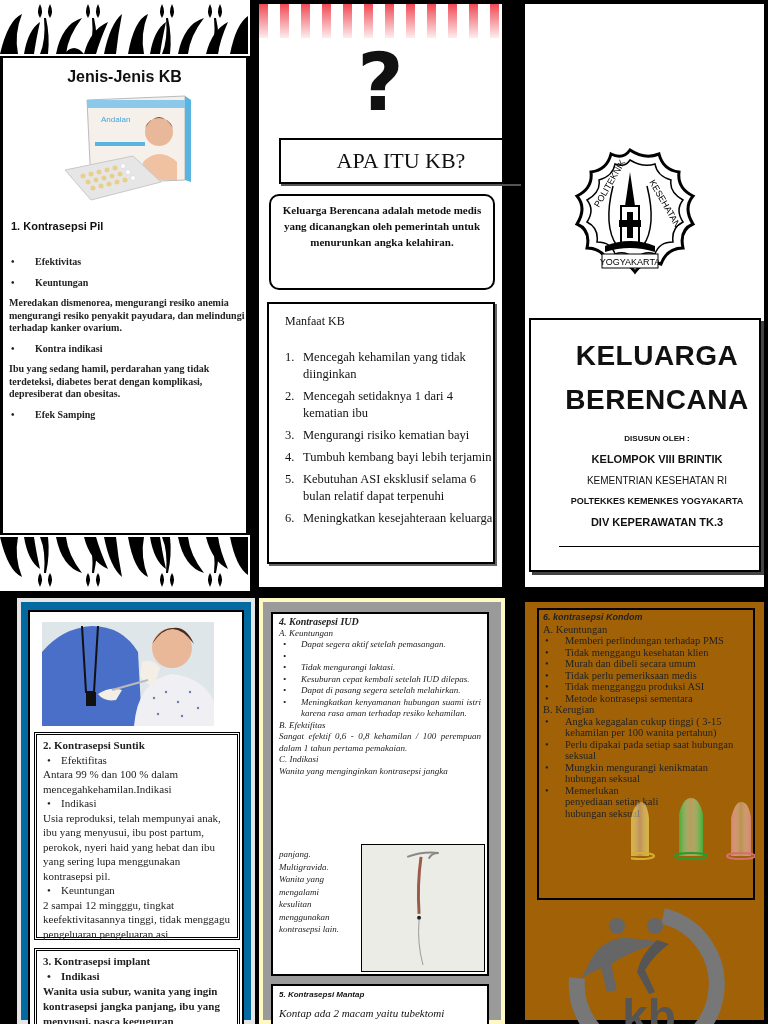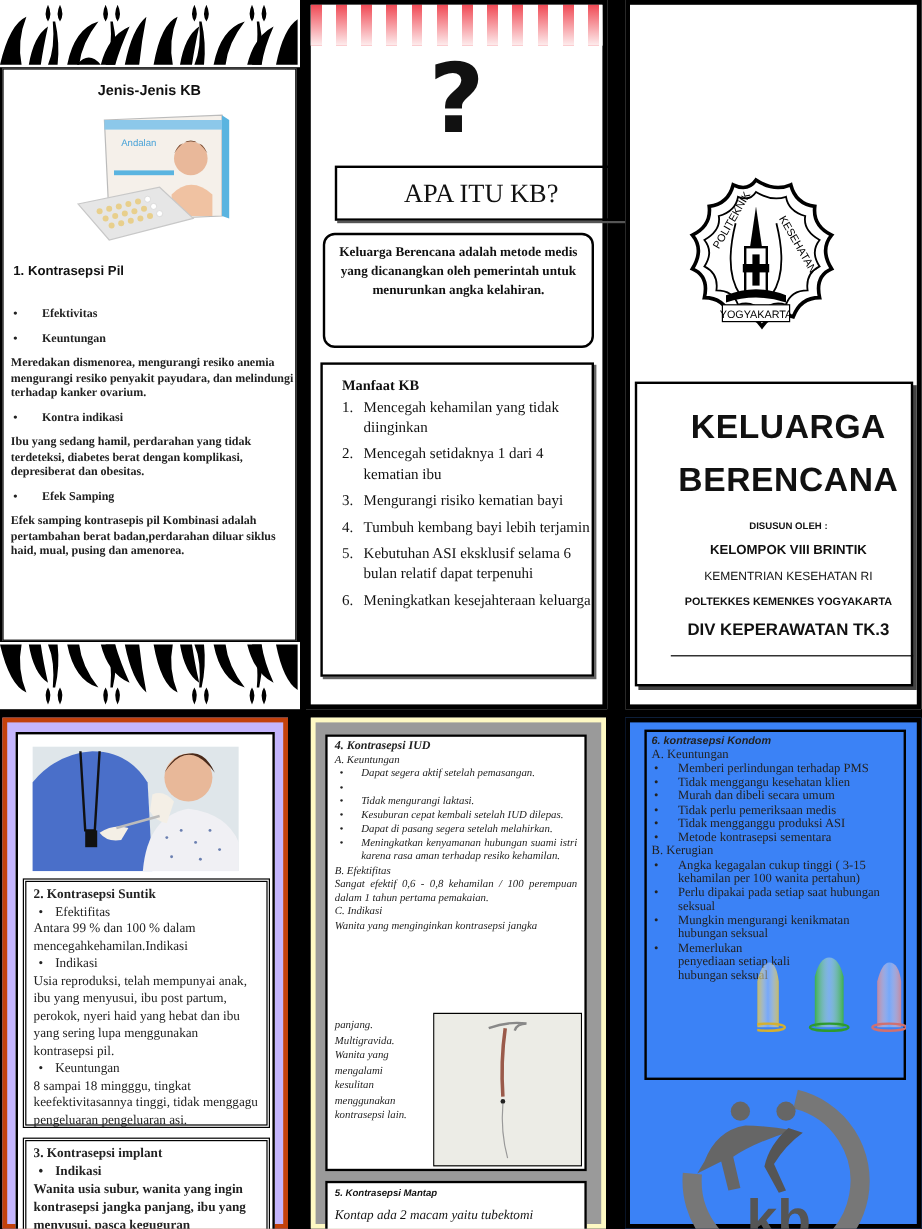--- a/index.html
+++ b/index.html
@@ -6,79 +6,79 @@
   html, body { width: 768px; height: 1024px; background: #000; overflow: hidden; }
   body { position: relative; font-family: "Liberation Serif", serif; color: #111; }
   .abs { position: absolute; }
 
   
   .ornament { position: absolute; left: 0; width: 250px; height: 56px; background: #fff; overflow: hidden; }
   .ornament svg { display: block; }
 
   
   .p1-box { left: 2px; top: 57px; width: 245px; height: 477px; background: #fff; border: 1px solid #000; }
-  .p1-title { position: absolute; top: 10px; left: 0; width: 100%; text-align: center; font-family: "Liberation Sans", sans-serif; font-weight: bold; font-size: 12px; }
+  .p1-title { position: absolute; top: 10px; left: 0; width: 100%; text-align: center; font-family: "Liberation Sans", sans-serif; font-weight: bold; font-size: 16px; }
   .pill-img { position: absolute; left: 58px; top: 34px; width: 132px; height: 112px; }
   .p1-h { position: absolute; left: 8px; top: 162px; font-family: "Liberation Sans", sans-serif; font-weight: bold; font-size: 11px; }
   .p1-body { position: absolute; left: 6px; top: 194px; width: 236px; font-size: 10px; line-height: 12.5px; font-weight: bold; color: #222; }
   .p1-body .bul { display: flex; margin: 4px 0 8px 0; }
   .p1-body .bul .dot { width: 26px; text-align: left; padding-left: 2px; }
   .p1-body p { margin-bottom: 8px; }
 
   
   .p2-frame { left: 255px; top: 0; width: 251px; height: 591px; background: #fff; border: 4px solid #000; }
   .stripes { position: absolute; left: 0; top: 0; width: 100%; height: 34px;
     background: repeating-linear-gradient(90deg, #f04a55 0 9px, #fff 9px 21px); }
   .stripes::after { content: ""; position: absolute; inset: 0; background: linear-gradient(180deg, rgba(255,255,255,0) 0%, rgba(255,255,255,0.9) 100%); }
   .qmark { position: absolute; left: 0; top: 34px; width: 100%; text-align: center; font-family: "DejaVu Sans", sans-serif; font-weight: bold; font-size: 80px; line-height: 90px; }
   .apa-box { position: absolute; left: 20px; top: 134px; width: 244px; height: 46px; border: 2px solid #000; box-shadow: 2px 2px 0 #555; text-align: center; font-size: 22px; line-height: 42px; }
   .def-box { position: absolute; left: 10px; top: 190px; width: 226px; height: 96px; border: 2px solid #000; border-radius: 10px; text-align: center; font-size: 11px; line-height: 16px; font-weight: bold; padding-top: 6px; }
   .manfaat-box { position: absolute; left: 8px; top: 298px; width: 228px; height: 262px; border: 2px solid #000; box-shadow: 2px 2px 0 #666; padding: 10px 0 0 16px; }
-  .manfaat-title { font-weight: bold; font-size: 12px; margin-bottom: 2px; }
+  .manfaat-title { font-weight: normal; font-size: 12px; margin-bottom: 20px; }
   .manfaat-list { list-style: none; font-size: 12.5px; line-height: 17px; }
   .manfaat-list li { display: flex; margin-bottom: 5px; }
   .manfaat-list .n { width: 18px; flex: none; }
 
   
   .p3-frame { left: 521px; top: 0; width: 247px; height: 591px; background: #fff; border: 4px solid #000; }
   .kemenkes { position: absolute; left: 12px; top: 12px; width: 225px; height: 115px; }
   .kemenkes-text { position: absolute; left: 104px; top: 42px; font-family: "Liberation Sans", sans-serif; font-weight: bold; font-size: 13px; line-height: 14px; }
   .poltek { position: absolute; left: 30px; top: 142px; width: 150px; height: 150px; }
   .cover-box { position: absolute; left: 4px; top: 314px; width: 232px; height: 254px; border: 2px solid #000; box-shadow: 3px 3px 0 #444; text-align: center; font-family: "Liberation Sans", sans-serif; padding-left: 24px; }
   .cover-title { font-weight: bold; font-size: 28px; line-height: 44px; margin-top: 14px; letter-spacing: 0.5px; }
   .cover-by { font-weight: bold; font-size: 8px; margin-top: 12px; }
   .cover-group { font-weight: bold; font-size: 11px; margin-top: 10px; }
   .cover-kem { font-weight: normal; font-size: 10px; margin-top: 10px; }
   .cover-pol { font-weight: bold; font-size: 9px; margin-top: 10px; }
-  .cover-div { font-weight: bold; font-size: 14px; margin-top: 10px; }
+  .cover-div { font-weight: bold; font-size: 11px; margin-top: 10px; }
   .cover-rule { position: absolute; left: 28px; right: -2px; top: 226px; border-top: 1.5px solid #000; }
 
   
-  .b1-frame { left: 2px; top: 598px; width: 238px; height: 426px; background: #c4b5fd; border: 4px solid #c2410c; }
+  .b1-frame { left: 17px; top: 598px; width: 238px; height: 426px; background: #0369a1; border: 4px solid #e5e5e5; }
   .b1-inner { position: absolute; left: 7px; top: 8px; width: 216px; height: 420px; background: #fff; border: 2px solid #000; }
   .inject-img { position: absolute; left: 12px; top: 10px; width: 172px; height: 104px; }
   .suntik-box { position: absolute; left: 4px; top: 120px; width: 206px; height: 208px; border: 3px double #000; padding: 3px 6px; font-size: 11px; line-height: 14.5px; color: #222; }
   .suntik-box .h { font-weight: bold; font-size: 11px; }
   .bul2 { display: flex; }
   .bul2 .dot { width: 18px; padding-left: 4px; }
   .implant-box { position: absolute; left: 4px; top: 336px; width: 206px; height: 90px; border: 3px double #000; padding: 3px 6px; font-size: 11px; line-height: 15px; font-weight: bold; color: #222; }
 
   .b2-frame { left: 259px; top: 598px; width: 246px; height: 426px; background: #9a9a9a; border: 4px solid #fef9c3; font-style: italic; }
   .iud-box { position: absolute; left: 8px; top: 10px; width: 218px; height: 364px; background: #fff; border: 2px solid #000; padding: 2px 6px; font-size: 9px; line-height: 11.5px; color: #222; }
   .iud-box .h { font-weight: bold; font-size: 10px; }
   .iud-list { list-style: none; }
   .iud-list li { display: flex; text-align: justify; }
   .iud-list .dot { width: 22px; flex: none; padding-left: 4px; }
   .iud-left { position: absolute; left: 6px; top: 234px; width: 74px; font-size: 9px; line-height: 12.5px; }
   .iud-img { position: absolute; left: 88px; top: 230px; width: 124px; height: 128px; background: #ecece6; border: 1px solid #000; }
   .mantap-box { position: absolute; left: 8px; top: 382px; width: 218px; height: 60px; background: #fff; border: 2px solid #000; padding: 4px 6px; }
   .mantap-h { font-family: "Liberation Sans", sans-serif; font-weight: bold; font-size: 8px; }
   .mantap-t { font-size: 11px; margin-top: 8px; }
 
-  .b3-frame { left: 521px; top: 598px; width: 247px; height: 426px; background: #3b82f6; border: 4px solid #000; }
+  .b3-frame { left: 521px; top: 598px; width: 247px; height: 426px; background: #a16207; border: 4px solid #000; }
   .kondom-box { position: absolute; left: 12px; top: 6px; width: 218px; height: 292px; border: 2px solid #000; padding: 2px 4px; font-size: 10.5px; line-height: 11.5px; color: #222; }
   .kondom-box .h { font-family: "Liberation Sans", sans-serif; font-weight: bold; font-style: italic; font-size: 9px; }
   .kd-list { list-style: none; }
   .kd-list li { display: flex; }
   .kd-list .dot { width: 22px; flex: none; padding-left: 2px; }
   .kd-last { width: 100px; }
   .condoms { position: absolute; left: 92px; top: 186px; width: 124px; height: 80px; }
   .kb-logo { position: absolute; left: 12px; top: 306px; width: 216px; height: 120px; }
 </style>
 </head>
@@ -158,21 +158,20 @@
     <p>Meredakan dismenorea, mengurangi resiko anemia mengurangi resiko penyakit payudara, dan melindungi terhadap kanker ovarium.</p>
     <div class="bul">
         <span class="dot">•</span>
         <span>Kontra indikasi</span>
       </div>
     <p>Ibu yang sedang hamil, perdarahan yang tidak terdeteksi, diabetes berat dengan komplikasi, depresiberat dan obesitas.</p>
     <div class="bul">
         <span class="dot">•</span>
         <span>Efek Samping</span>
       </div>
-    <p>Efek samping kontrasepis pil Kombinasi adalah pertambahan berat badan,perdarahan diluar siklus haid, mual, pusing dan amenorea.</p>
   </div>
 </div>
 
 <div class="ornament" style="top:535px; transform:scaleY(-1);">
   <svg width="250" height="56" viewBox="0 0 250 56">
     <g fill="#000">
       <path d="M0 54 Q8 20 22 14 Q14 34 18 54Z"></path>
         <path d="M24 54 Q28 30 40 22 Q36 40 34 54Z"></path>
       <path d="M40 4 q4 8 0 14 q-4 -6 0 -14Z M50 4 q4 8 0 14 q-4 -6 0 -14Z"></path>
       <path d="M44 18 Q46 40 40 54 L48 54 Q50 36 46 18Z"></path>
@@ -291,21 +290,21 @@
       <div>Antara 99 % dan 100 % dalam mencegahkehamilan.Indikasi</div>
       <div class="bul2">
           <span class="dot">•</span>
           <span>Indikasi</span>
         </div>
       <div>Usia reproduksi, telah mempunyai anak, ibu yang menyusui, ibu post partum, perokok, nyeri haid yang hebat dan ibu yang sering lupa menggunakan kontrasepsi pil.</div>
       <div class="bul2">
           <span class="dot">•</span>
           <span>Keuntungan</span>
         </div>
-      <div>8 sampai 18 mingggu, tingkat keefektivitasannya tinggi, tidak menggagu pengeluaran pengeluaran asi.</div>
+      <div>2 sampai 12 mingggu, tingkat keefektivitasannya tinggi, tidak menggagu pengeluaran pengeluaran asi.</div>
     </div>
     <div class="implant-box">
       <div>3. Kontrasepsi implant</div>
       <div class="bul2">
           <span class="dot">•</span>
           <span>Indikasi</span>
         </div>
       <div>Wanita usia subur, wanita yang ingin kontrasepsi jangka panjang, ibu yang menyusui, pasca keguguran</div>
     </div>
   </div>

